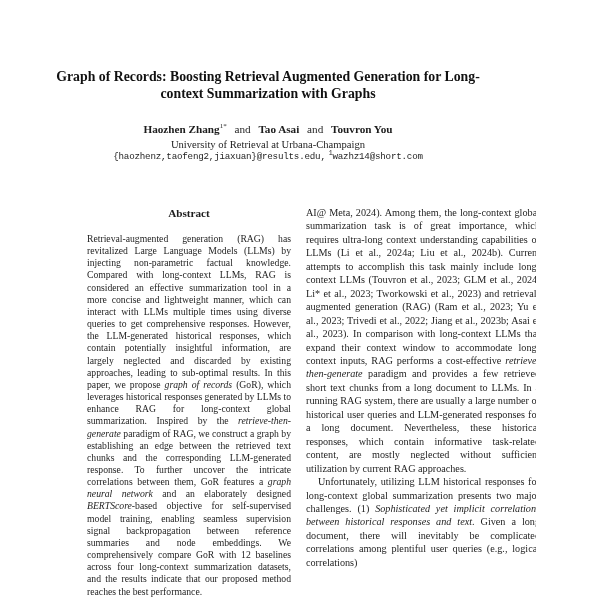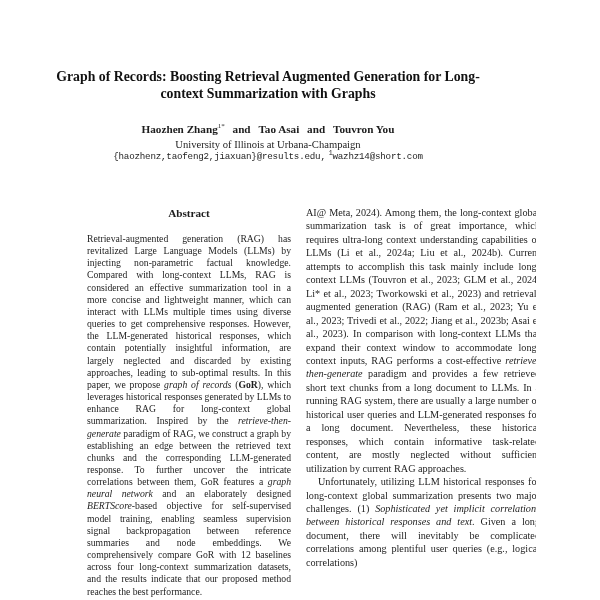--- a/index.html
+++ b/index.html
@@ -30,21 +30,21 @@
   .authors {
     position: absolute;
     top: 122px;
     left: 0;
     right: 0;
     text-align: center;
     font-size: 11.2px;
     line-height: 14px;
   }
   .authors .author-name { font-weight: bold; margin-top: 32px; }
-  .authors .and-sep { font-weight: bold; margin: 0 5px; text-align: center; }
+  .authors .and-sep { font-weight: normal; margin: 0 5px; text-align: center; }
   .authors sup { font-size: 7px; vertical-align: super; line-height: 0; }
   .affiliation {
     position: absolute;
     top: 138px;
     left: 0;
     right: 0;
     text-align: center;
     font-size: 10.6px;
     line-height: 13px;
   }
@@ -87,40 +87,40 @@
     width: 234px;
     font-size: 10.2px;
     line-height: 13.45px;
     text-align: justify;
     hyphens: auto;
     -webkit-hyphens: auto;
   }
   .col-right p { margin: 0; }
   .col-right p.indented { text-indent: 12px; }
   .it { font-style: italic; }
-  .bd { font-weight: bold; }
+  .bd { font-weight: normal; }
 </style>
 </head>
 <body>
 
 <div class="page">
 
   <div class="title-block">
     <div class="paper-title">Graph of Records: Boosting Retrieval Augmented Generation for Long-context Summarization with Graphs</div>
   </div>
 
   <div class="authors">
     <span><span class="author-name">Haozhen Zhang</span><sup>1*</sup></span>
     <span class="and-sep">and</span>
     <span class="author-name">Tao Asai</span>
     <span class="and-sep">and</span>
     <span class="author-name">Touvron You</span>
   </div>
 
-  <div class="affiliation">University of Illinois at Urbana-Champaign</div>
+  <div class="affiliation">University of Retrieval at Urbana-Champaign</div>
 
   <div class="email-line">
     <span>{haozhenz,taofeng2,jiaxuan}@results.edu,</span><sup>1</sup><span>wazhz14@short.com</span>
   </div>
 
   <div class="col-left">
     <div class="abstract-heading">Abstract</div>
     <div class="abstract-body"><span>Retrieval-augmented generation (RAG) has revitalized Large Language Models (LLMs) by injecting non-parametric factual knowledge. Compared with long-context LLMs, RAG is considered an effective summarization tool in a more concise and lightweight manner, which can interact with LLMs multiple times using diverse queries to get comprehensive responses. However, the LLM-generated historical responses, which contain potentially insightful information, are largely neglected and discarded by existing approaches, leading to sub-optimal results. In this paper, we propose </span><span class="it">graph of records</span><span> (</span><span class="bd">GoR</span><span>), which leverages historical responses generated by LLMs to enhance RAG for long-context global summarization. Inspired by the </span><span class="it">retrieve-then-generate</span><span> paradigm of RAG, we construct a graph by establishing an edge between the retrieved text chunks and the corresponding LLM-generated response. To further uncover the intricate correlations between them, GoR features a </span><span class="it">graph neural network</span><span> and an elaborately designed </span><span class="it">BERTScore</span><span>-based objective for self-supervised model training, enabling seamless supervision signal backpropagation between reference summaries and node embeddings. We comprehensively compare GoR with 12 baselines across four long-context summarization datasets, and the results indicate that our proposed method reaches the best performance.</span></div>
   </div>
 

